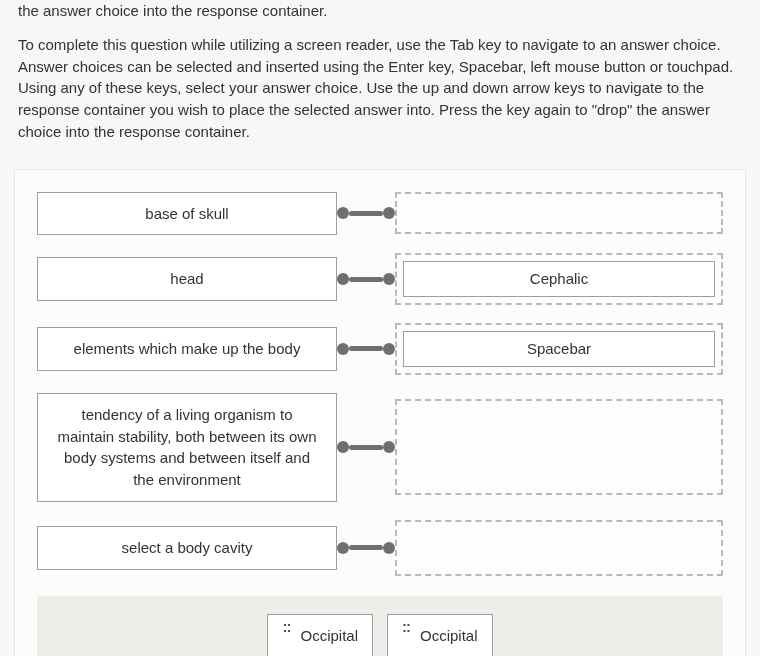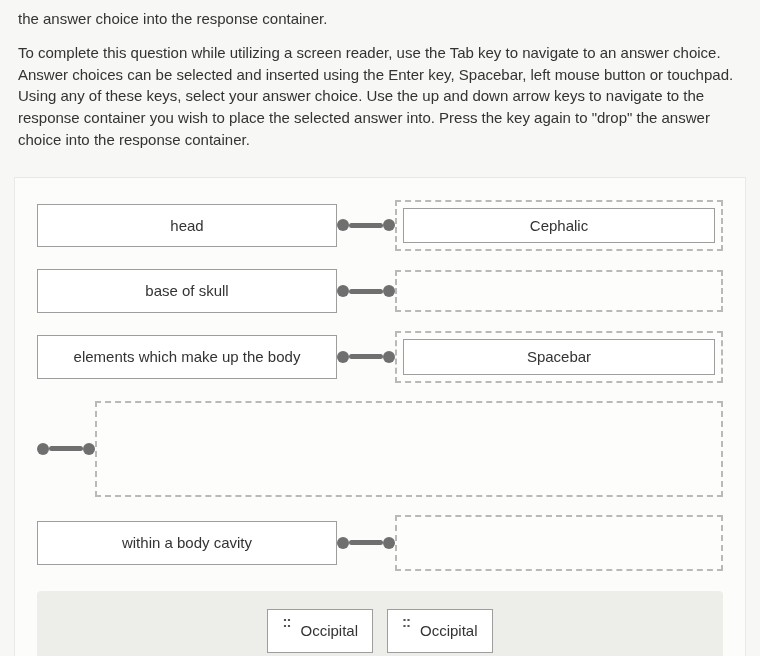--- a/index.html
+++ b/index.html
@@ -11,21 +11,21 @@
       font-family: Arial, Helvetica, sans-serif;
       background: #f7f7f5;
       width: 760px;
       height: 656px;
       overflow: hidden;
       color: #333;
       font-size: 15px;
       line-height: 1.45;
     }
     .instructions {
-      padding: 8px 18px 14px 18px;
+      padding: 0 18px 14px 18px;
     }
     .instructions p {
       margin-bottom: 12px;
     }
     .quiz-area {
       background: #fcfcfa;
       border: 1px solid #e8e8e5;
       margin: 0 14px;
       padding: 22px 22px 14px 22px;
     }
@@ -141,66 +141,69 @@
 <div class="instructions">
   <p>the answer choice into the response container.</p>
   <p>To complete this question while utilizing a screen reader, use the Tab key to navigate to an answer choice. Answer choices can be selected and inserted using the Enter key, Spacebar, left mouse button or touchpad. Using any of these keys, select your answer choice. Use the up and down arrow keys to navigate to the response container you wish to place the selected answer into. Press the key again to "drop" the answer choice into the response container.</p>
 </div>
 
 <div class="quiz-area">
   <div class="rows">
 
     <div class="match-row">
       <div class="prompt-box">
+        <span>base of skull</span>
+      </div>
+      <div class="connector">
+          <div class="line"></div>
+        </div>
+      <div class="drop-target"></div>
+    </div>
+
+    <div class="match-row">
+      <div class="prompt-box">
         <span>head</span>
       </div>
       <div class="connector">
           <div class="line"></div>
         </div>
       <div class="drop-target filled">
         <div class="dropped-chip">
           <span>Cephalic</span>
         </div>
       </div>
     </div>
 
     <div class="match-row">
       <div class="prompt-box">
-        <span>base of skull</span>
-      </div>
-      <div class="connector">
-          <div class="line"></div>
-        </div>
-      <div class="drop-target"></div>
-    </div>
-
-    <div class="match-row">
-      <div class="prompt-box">
         <span>elements which make up the body</span>
       </div>
       <div class="connector">
           <div class="line"></div>
         </div>
       <div class="drop-target filled">
         <div class="dropped-chip">
           <span>Spacebar</span>
         </div>
       </div>
     </div>
 
     <div class="match-row tall">
+      <div class="prompt-box">
+        <span>tendency of a living organism to maintain stability, both between its own body systems and between itself and the environment</span>
+      </div>
       <div class="connector">
           <div class="line"></div>
         </div>
       <div class="drop-target"></div>
     </div>
 
     <div class="match-row taller">
       <div class="prompt-box">
-        <span>within a body cavity</span>
+        <span>select a body cavity</span>
       </div>
       <div class="connector">
           <div class="line"></div>
         </div>
       <div class="drop-target"></div>
     </div>
 
   </div>
 
   <div class="choice-bank">

